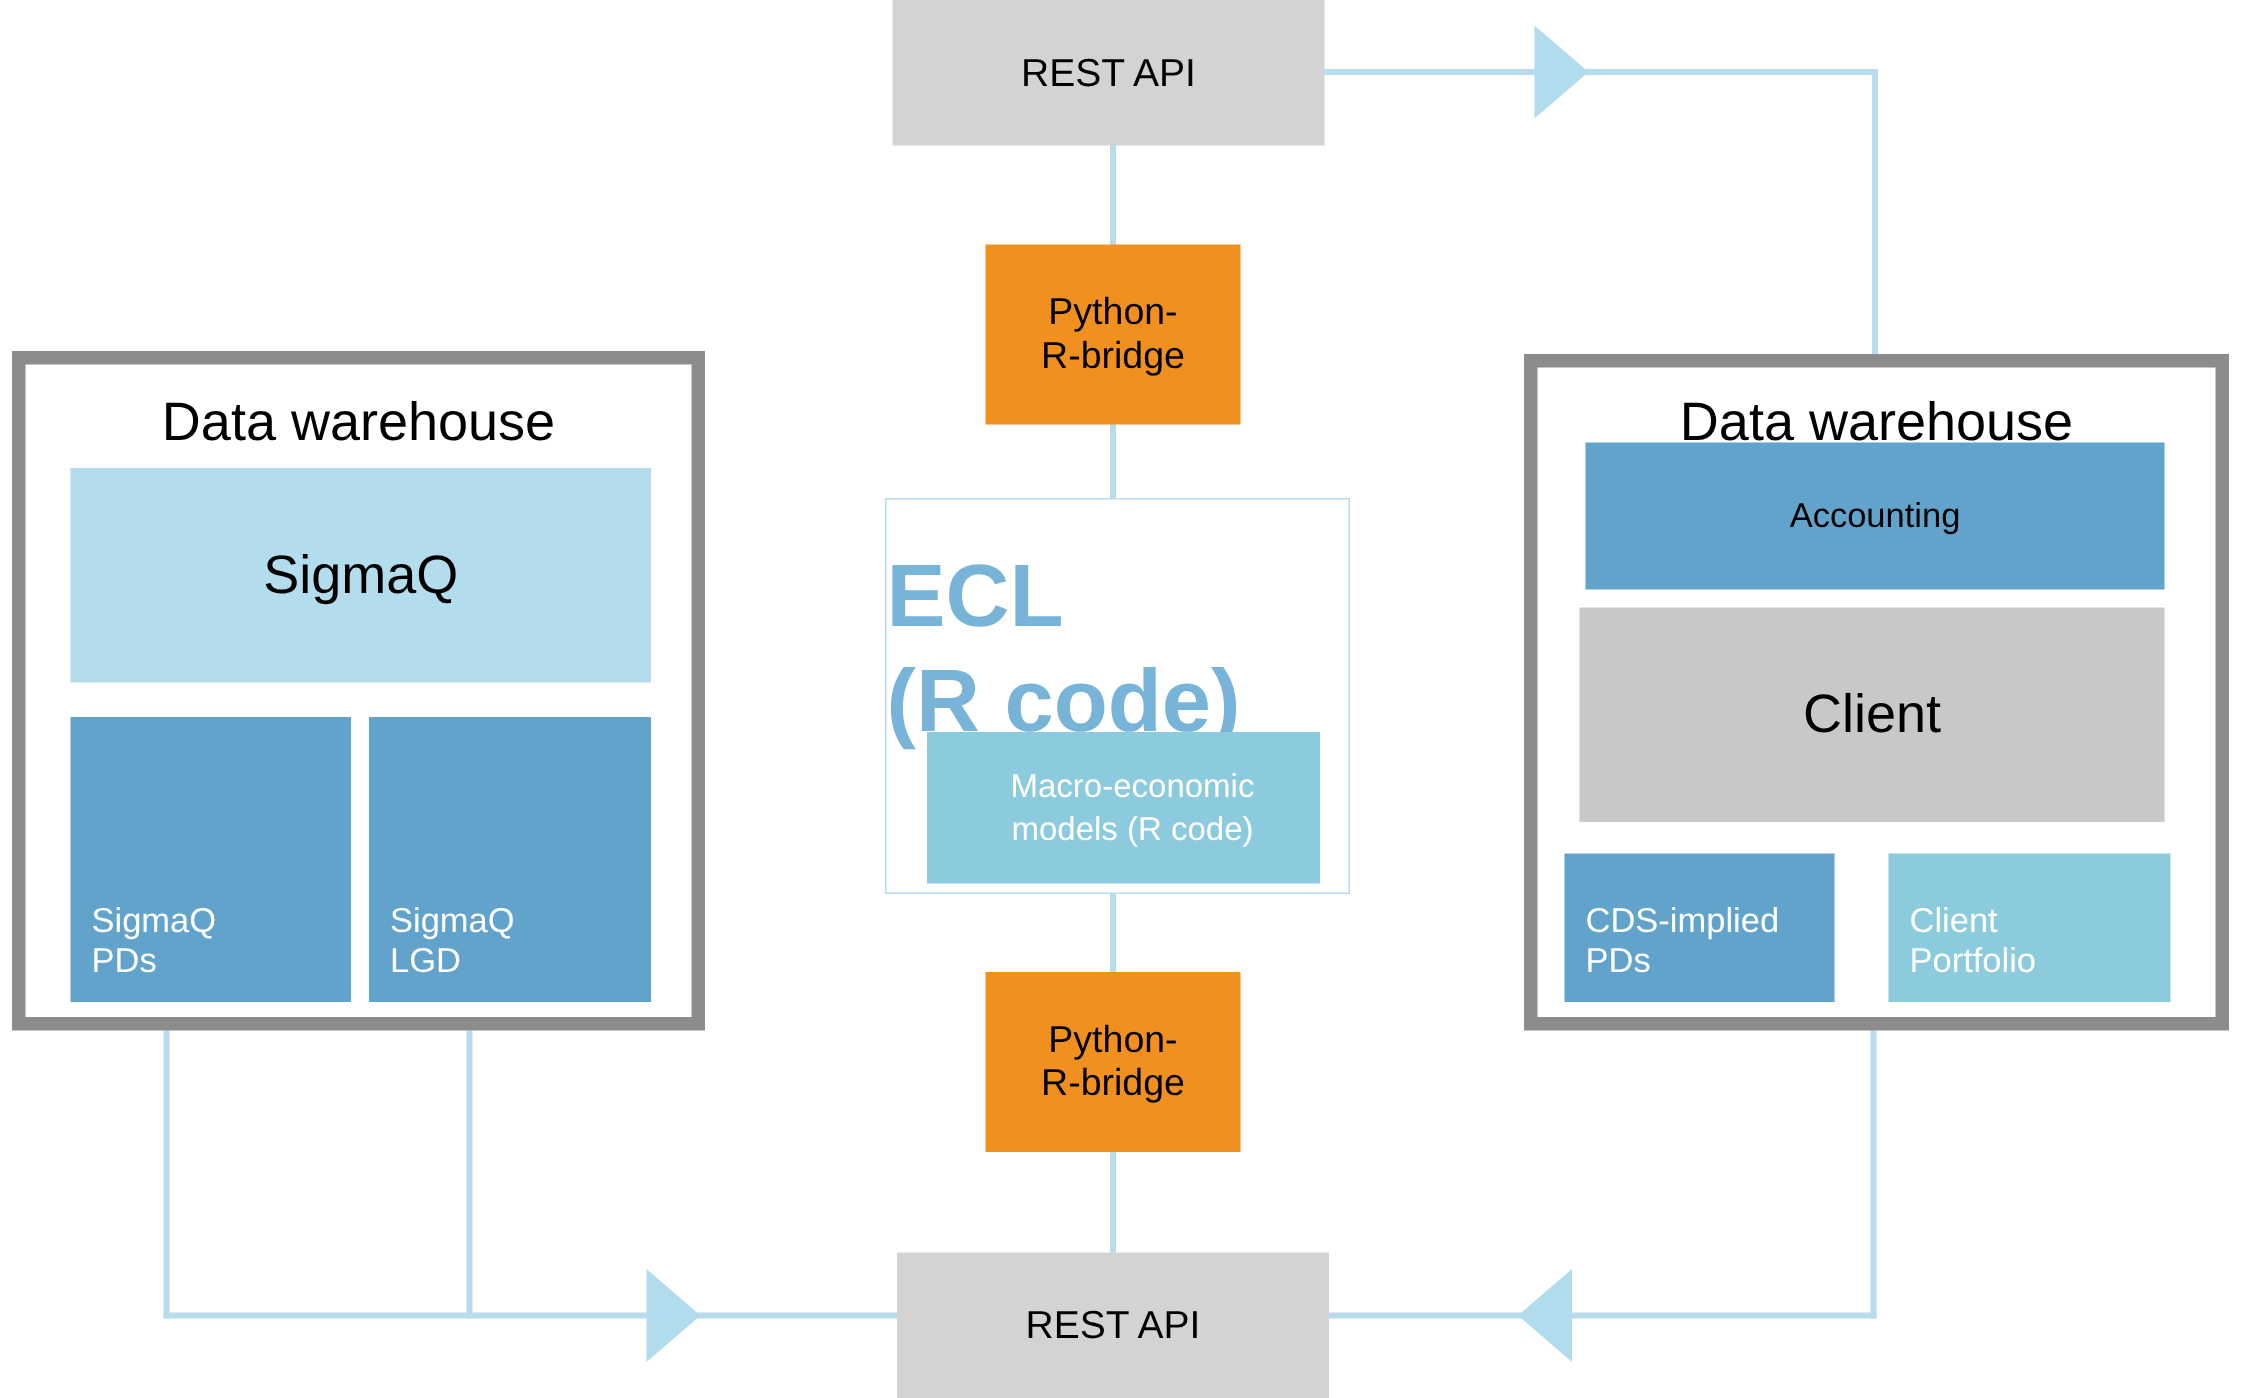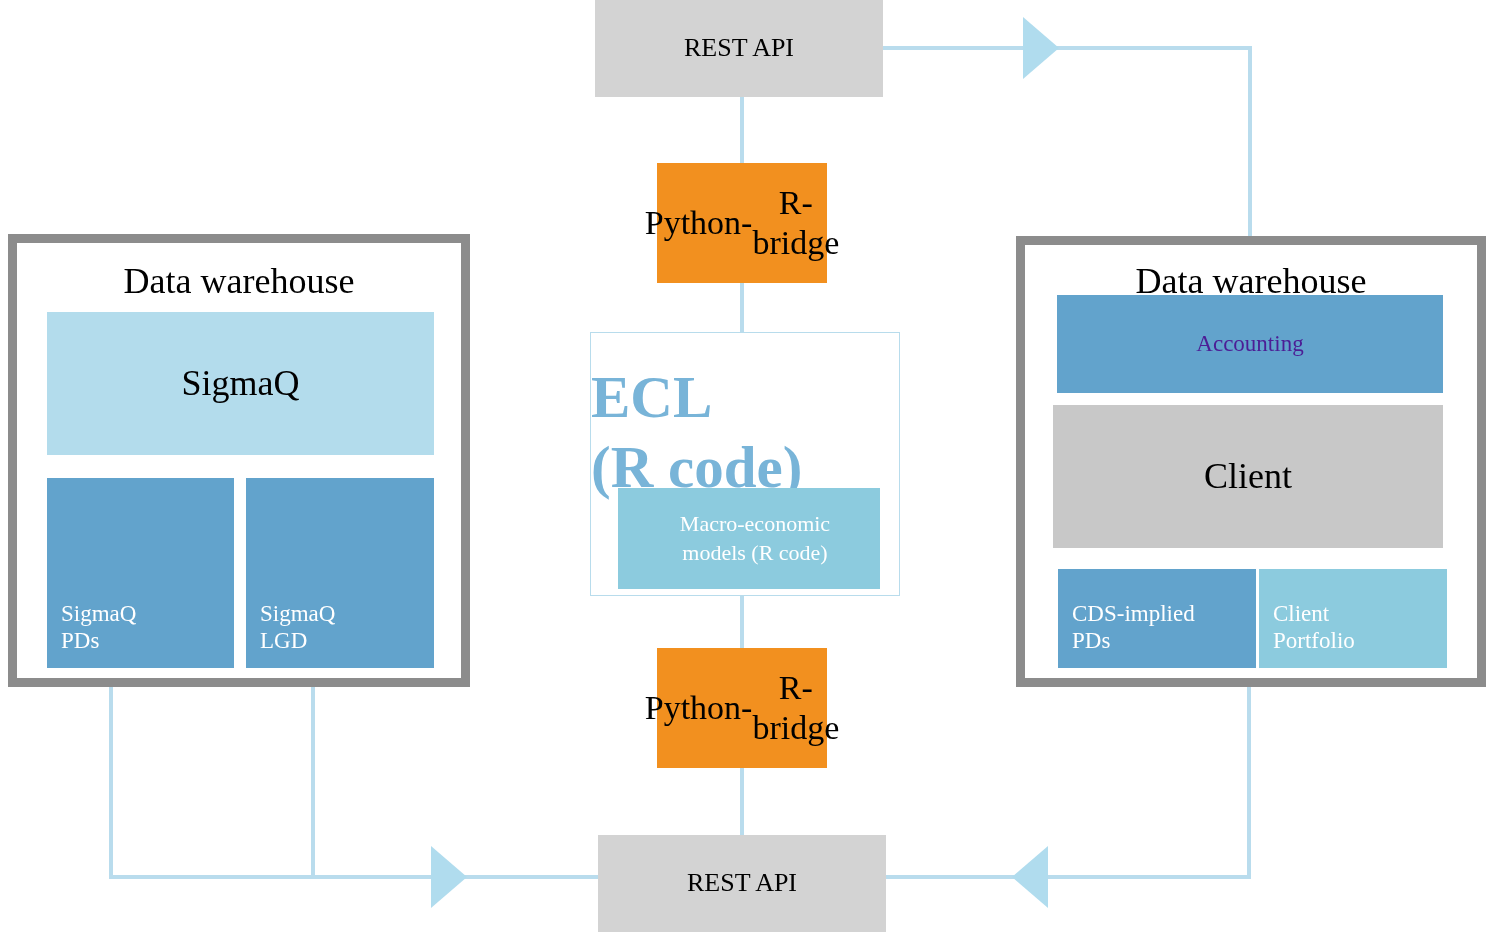--- a/index.html
+++ b/index.html
@@ -5,21 +5,21 @@
   html, body {
     margin: 0;
     padding: 0;
     background: #ffffff;
   }
   #canvas {
     position: relative;
     width: 1494px;
     height: 932px;
     background: #ffffff;
-    font-family: Liberation Serif, serif;
+    font-family: Liberation Sans, sans-serif;
     overflow: hidden;
   }
   .box {
     position: absolute;
     box-sizing: border-box;
     display: flex;
     align-items: center;
     justify-content: center;
     text-align: center;
     line-height: 1.18;
@@ -27,21 +27,22 @@
   
   .rest-api {
     background: #d3d3d3;
     color: #000000;
     font-size: 26px;
   }
   
   .bridge {
     background: #f2901f;
     color: #000000;
-    font-size: 34px;
+    font-size: 25px;
+    flex-direction: column;
   }
   
   .warehouse {
     background: #ffffff;
     border: 9px solid #8c8c8c;
     display: block;
   }
   .warehouse-title {
     position: absolute;
     left: 0;
@@ -56,21 +57,21 @@
   .skyblue    { background: #8ccbde; }
   .greybox    { background: #c8c8c8; }
 
   .label-center-dark {
     color: #000000;
     font-size: 36px;
     align-items: center;
     justify-content: center;
   }
   .label-center-white {
-    color: #4c1d95;
+    color: #000000;
     font-size: 23px;
     align-items: center;
     justify-content: center;
   }
   .label-bl-white {
     color: #ffffff;
     font-size: 23px;
     align-items: flex-end;
     justify-content: flex-start;
     text-align: left;
@@ -206,21 +207,21 @@
     <div class="warehouse-title" style="top:15px;">Data warehouse</div>
 
     <div class="box midblue label-center-white" style="left:32px; top:50px; width:386px; height:98px;">
       <span>Accounting</span>
     </div>
 
     <div class="box greybox label-center-dark" style="left:28px; top:160px; width:390px; height:143px;">
       <span>Client</span>
     </div>
 
-    <div class="box midblue label-bl-white" style="left:33px; top:324px; width:198px; height:99px;">
+    <div class="box midblue label-bl-white" style="left:18px; top:324px; width:180px; height:99px;">
       <span>CDS-implied
 PDs</span>
     </div>
 
     <div class="box skyblue label-bl-white" style="left:234px; top:324px; width:188px; height:99px;">
       <span>Client
 Portfolio</span>
     </div>
   </div>
 

